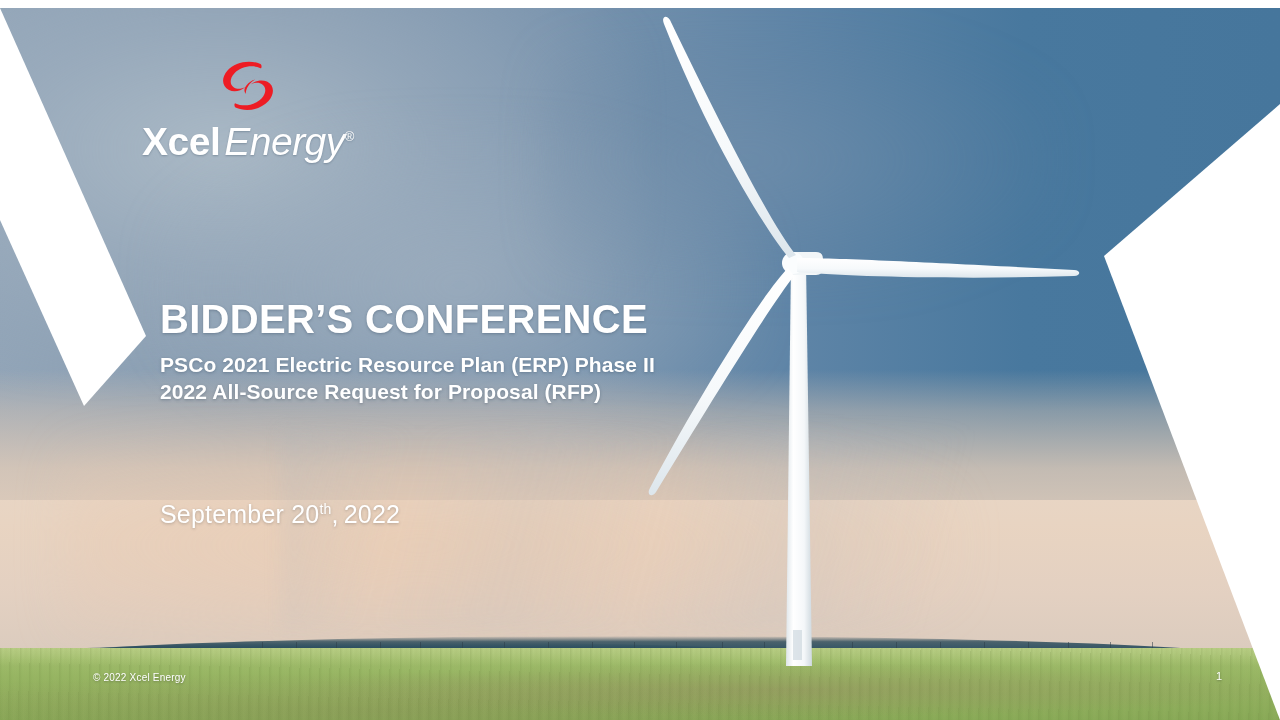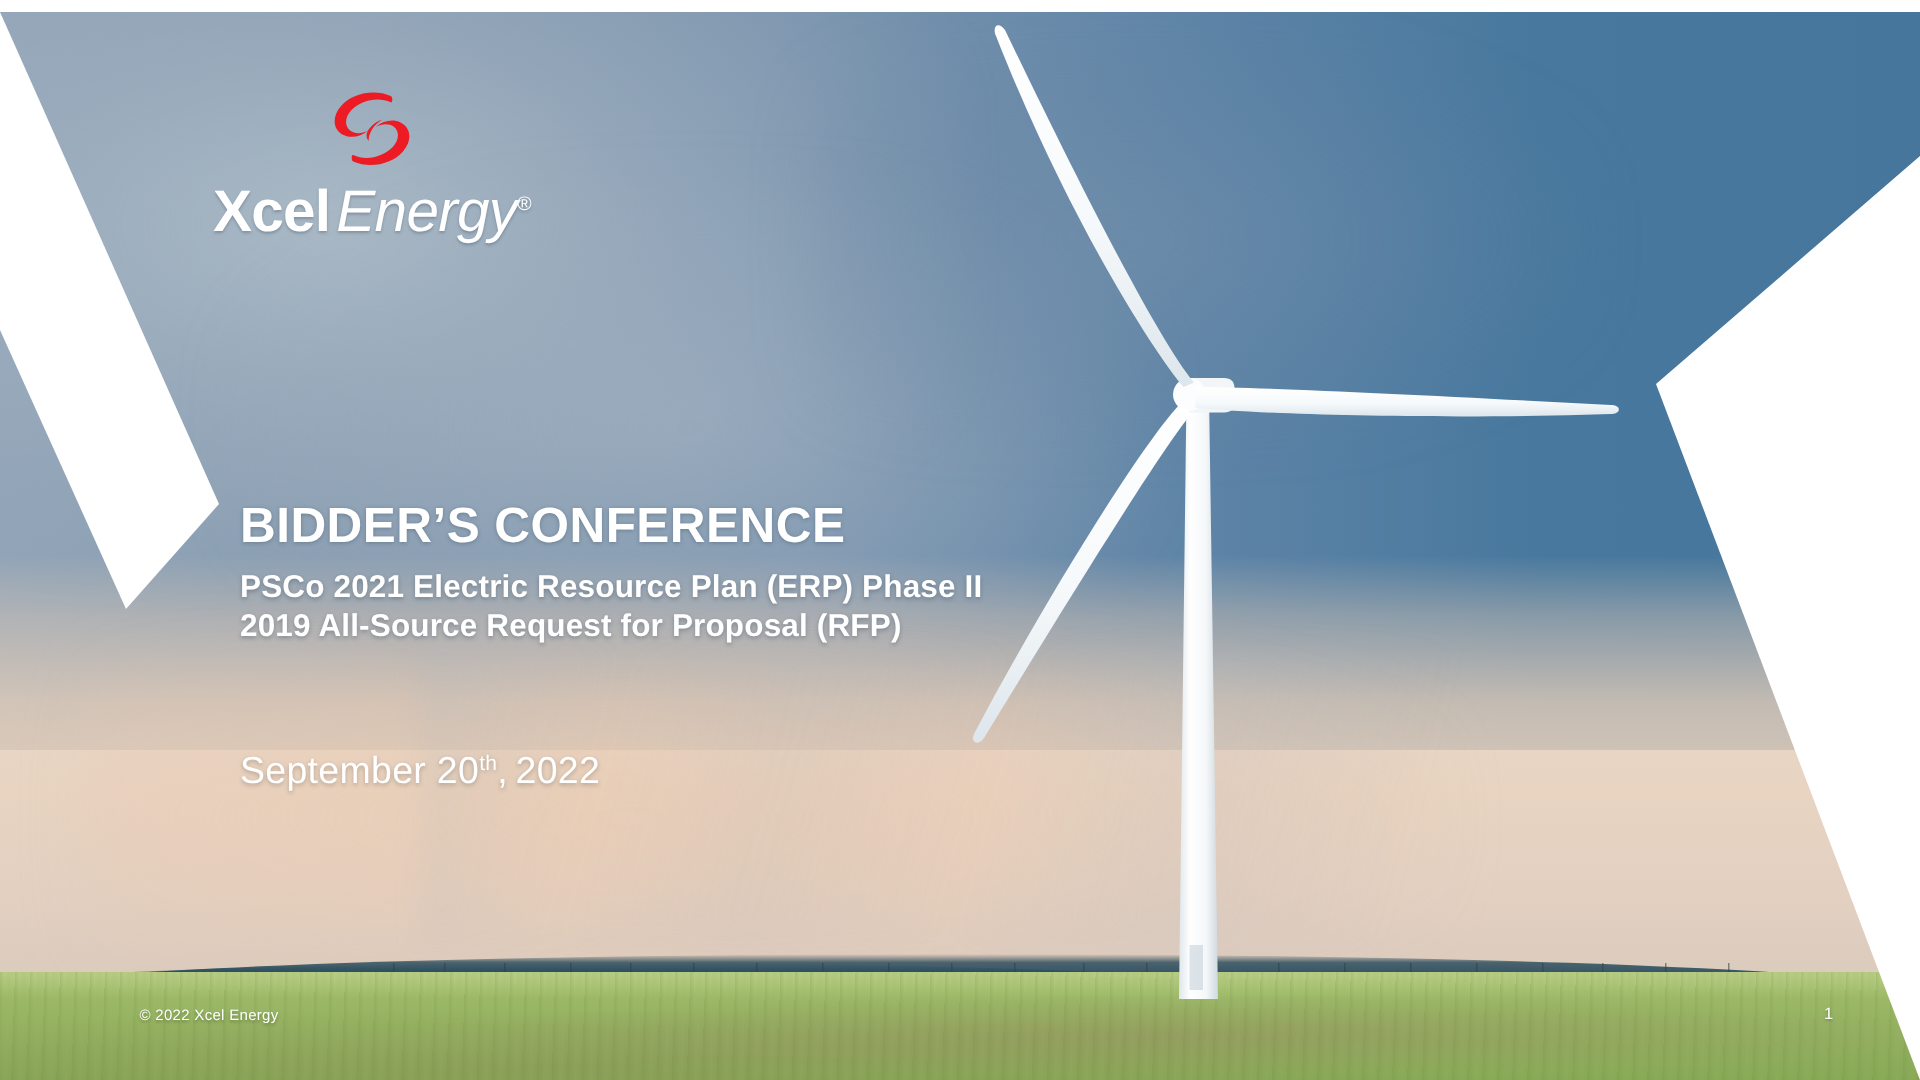--- a/index.html
+++ b/index.html
@@ -190,26 +190,25 @@
   .logo-word .w-xcel   { font-weight:700; font-style:normal; }
   .logo-word .w-energy { font-weight:400; font-style:italic; margin-left:4px; }
   .logo-word .w-reg    { font-size:13px; vertical-align:super; font-style:normal; font-weight:400; }
 
   
   .headline {
     position:absolute; left:160px; top:298px; width:760px;
   }
   .h-title {
     color:#ffffff;
-    font-size:33px;
+    font-size:40px;
     font-weight:700;
     letter-spacing:0.3px;
     line-height:1.08;
     text-shadow:0 1px 3px rgba(40,60,80,0.35);
-    margin-top:34px;
   }
   .h-sub {
     margin-top:11px;
     color:#ffffff;
     font-size:21px;
     font-weight:700;
     line-height:1.26;
     letter-spacing:0.1px;
     text-shadow:0 1px 3px rgba(40,60,80,0.35);
   }
@@ -355,21 +354,21 @@
     </svg>
     <div class="logo-word">
       <span class="w-xcel">Xcel</span><span class="w-energy">Energy</span><span class="w-reg">®</span>
     </div>
   </div>
 
   <div class="headline">
     <div class="h-title">BIDDER’S CONFERENCE</div>
     <div class="h-sub">
       <div>PSCo 2021 Electric Resource Plan (ERP) Phase II</div>
-      <div>2019 All-Source Request for Proposal (RFP)</div>
+      <div>2022 All-Source Request for Proposal (RFP)</div>
     </div>
   </div>
 
   <div class="h-date">
     <span>September 20</span><sup>th</sup><span>,</span><span class="sp"></span><span>2022</span>
   </div>
 
   <div class="copyright">© 2022 Xcel Energy</div>
   <div class="pagenum">1</div>
 

